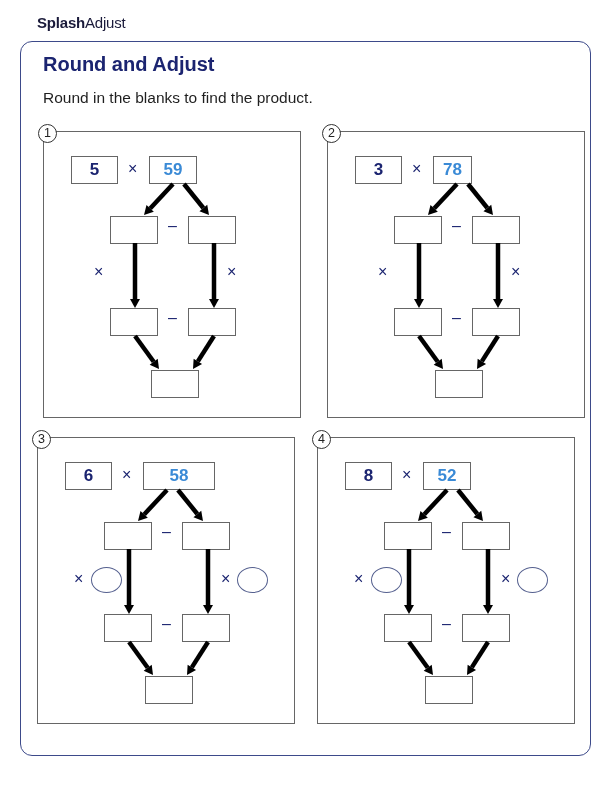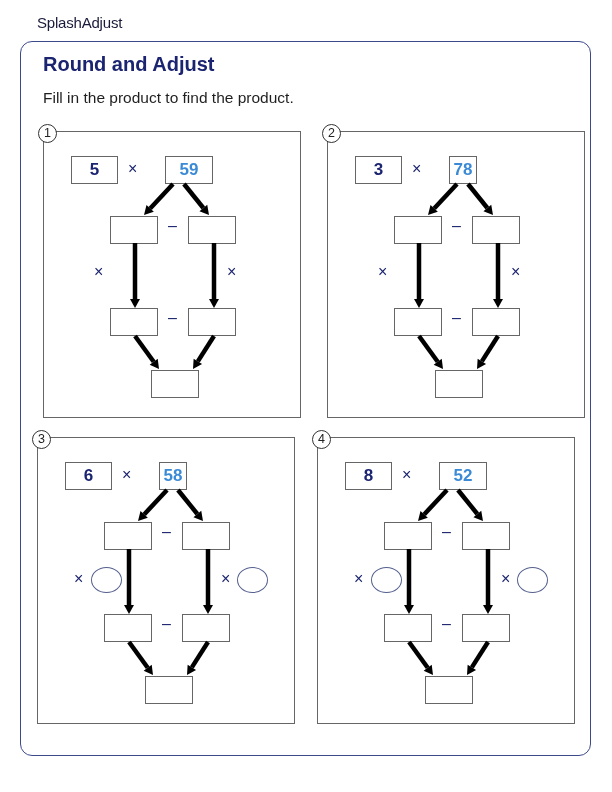--- a/index.html
+++ b/index.html
@@ -1,43 +1,43 @@
 <!DOCTYPE html>
 <html><head>
 <meta charset="utf-8">
 <style>
   html, body { margin:0; padding:0; }
   body { width:612px; height:792px; background:#ffffff; position:relative; overflow:hidden;
          font-family:"Liberation Sans", sans-serif; }
   .brand { position:absolute; left:37px; top:14px; font-size:15px; color:#1a1a3a; letter-spacing:-0.2px; }
-  .brand b { font-weight:400; }
+  .brand b { font-weight:700; }
   .brand span.light { font-weight:400; }
   .card { position:absolute; left:20px; top:41px; width:571px; height:715px;
           border:1.3px solid #3d4a8a; border-radius:12px; box-sizing:border-box; }
   .title { position:absolute; left:43px; top:53px; font-size:20px; font-weight:700; color:#1b2470; }
   .instr { position:absolute; left:43px; top:89px; font-size:15.5px; color:#1f1f1f; }
   .panel { position:absolute; width:258px; height:287px; border:1.3px solid #666; box-sizing:border-box; }
   .num-badge { position:absolute; width:19px; height:19px; border:1.3px solid #333; border-radius:50%;
                background:#fff; box-sizing:border-box; font-size:12.5px; line-height:17px; text-align:center; color:#222; }
   .box { position:absolute; height:28px; border:1.3px solid #666; box-sizing:border-box; background:#fff;
          font-size:17px; font-weight:700; text-align:center; line-height:26px; }
   .box.a { color:#1b2470; }
-  .box.b { color:#3a8ad6;margin-left:16px; }
+  .box.b { color:#3a8ad6; }
   .op { position:absolute; font-size:16px; color:#1b2470; }
   .circle { position:absolute; width:31px; height:26px; border:1.2px solid #55608f; border-radius:50%; box-sizing:border-box; }
   svg.arrows { position:absolute; left:0; top:0; overflow:visible; }
 </style>
 </head>
 <body>
 
 <div class="brand"><b>Splash</b><span class="light">Adjust</span></div>
 
 <div class="card"></div>
 <div class="title">Round and Adjust</div>
-<div class="instr">Fill in the product to find the product.</div>
+<div class="instr">Round in the blanks to find the product.</div>
 
 <div id="p0" class="problem">
     <div class="panel" style="left:43px;top:131px"></div>
     <div class="num-badge" style="left:38px;top:124px">1</div>
     <div class="box a" style="left:71px;top:156px;width:47px">5</div>
     <div class="op" style="left:128px;top:160px">×</div>
     <div class="box b" style="left:149px;top:156px;width:48px">59</div>
     <div class="box" style="left:110px;top:216px;width:48px"></div>
     <div class="op" style="left:168px;top:217px">–</div>
     <div class="box" style="left:188px;top:216px;width:48px"></div>
@@ -60,21 +60,21 @@
       <polygon points="159,369 149.66277429940865,364.6622337296465 157.75013514244054,358.78051675289606" fill="#000"></polygon>
       <line x1="214" y1="336" x2="197.83187942973842" y2="361.40704661041104" stroke="#000" stroke-width="4.5"></line>
       <polygon points="193,369 193.6135719910779,358.72266914944527 202.05018686839895,364.0914240713768" fill="#000"></polygon>
     </svg>
   </div>
 <div id="p1" class="problem">
     <div class="panel" style="left:327px;top:131px"></div>
     <div class="num-badge" style="left:322px;top:124px">2</div>
     <div class="box a" style="left:355px;top:156px;width:47px">3</div>
     <div class="op" style="left:412px;top:160px">×</div>
-    <div class="box b" style="left:433px;top:156px;width:28px">78</div>
+    <div class="box b" style="left:433px;top:156px;width:39px">78</div>
     <div class="box" style="left:394px;top:216px;width:48px"></div>
     <div class="op" style="left:452px;top:217px">–</div>
     <div class="box" style="left:472px;top:216px;width:48px"></div>
     <div class="op" style="left:378px;top:263px">×</div>
     <div class="op" style="left:511px;top:263px">×</div>
     <div class="box" style="left:394px;top:308px;width:48px"></div>
     <div class="op" style="left:452px;top:309px">–</div>
     <div class="box" style="left:472px;top:308px;width:48px"></div>
     <div class="box" style="left:435px;top:370px;width:48px"></div>
     <svg class="arrows" width="612" height="792">
@@ -90,21 +90,21 @@
       <polygon points="443,369 433.6627742994086,364.6622337296465 441.7501351424405,358.78051675289606" fill="#000"></polygon>
       <line x1="498" y1="336" x2="481.8318794297384" y2="361.40704661041104" stroke="#000" stroke-width="4.5"></line>
       <polygon points="477,369 477.6135719910779,358.72266914944527 486.05018686839895,364.0914240713768" fill="#000"></polygon>
     </svg>
   </div>
 <div id="p2" class="problem">
     <div class="panel" style="left:37px;top:437px"></div>
     <div class="num-badge" style="left:32px;top:430px">3</div>
     <div class="box a" style="left:65px;top:462px;width:47px">6</div>
     <div class="op" style="left:122px;top:466px">×</div>
-    <div class="box b" style="left:143px;top:462px;width:28px">58</div>
+    <div class="box b" style="left:143px;top:462px;width:72px">58</div>
     <div class="box" style="left:104px;top:522px;width:48px"></div>
     <div class="op" style="left:162px;top:523px">–</div>
     <div class="box" style="left:182px;top:522px;width:48px"></div>
     <div class="op" style="left:74px;top:570px">×</div>
     <div class="circle" style="left:91px;top:567px"></div>
     <div class="op" style="left:221px;top:570px">×</div>
     <div class="circle" style="left:237px;top:567px"></div>
     <div class="box" style="left:104px;top:614px;width:48px"></div>
     <div class="op" style="left:162px;top:615px">–</div>
     <div class="box" style="left:182px;top:614px;width:48px"></div>

